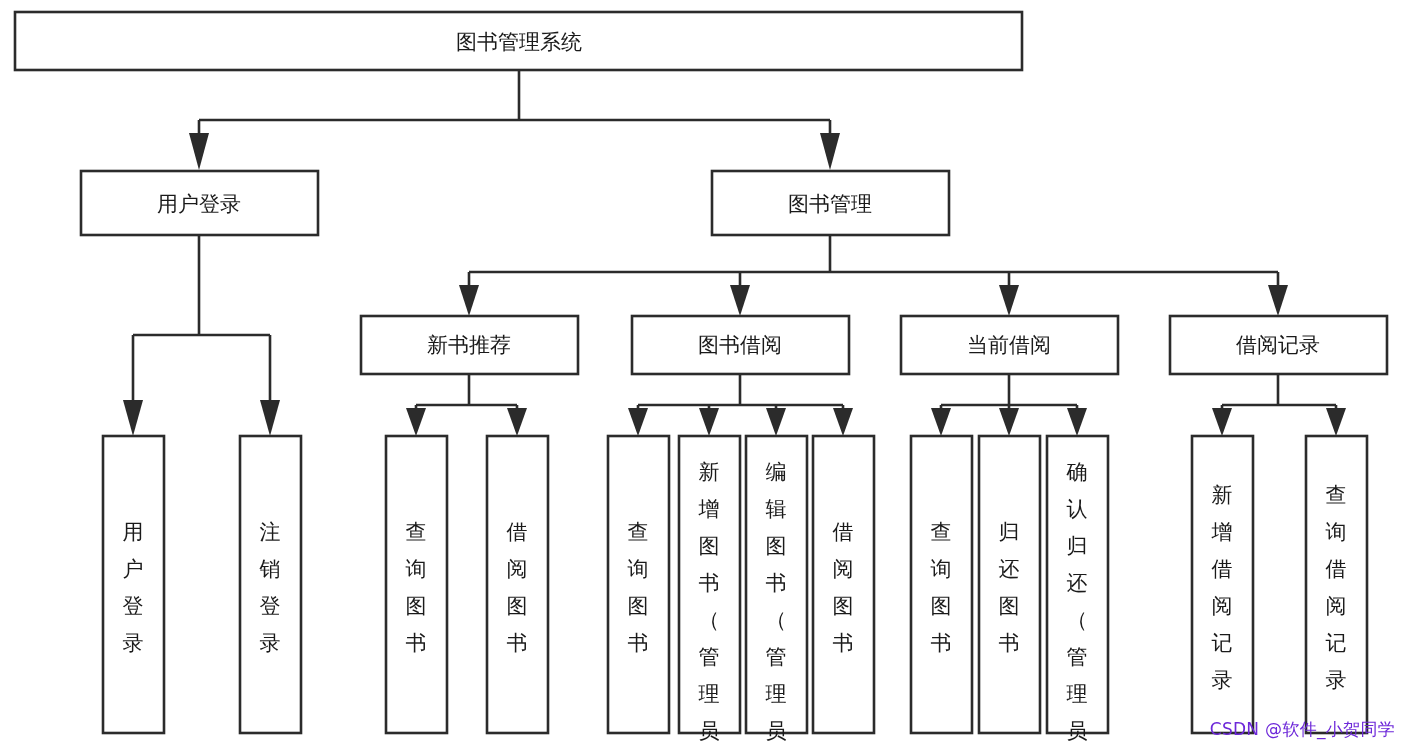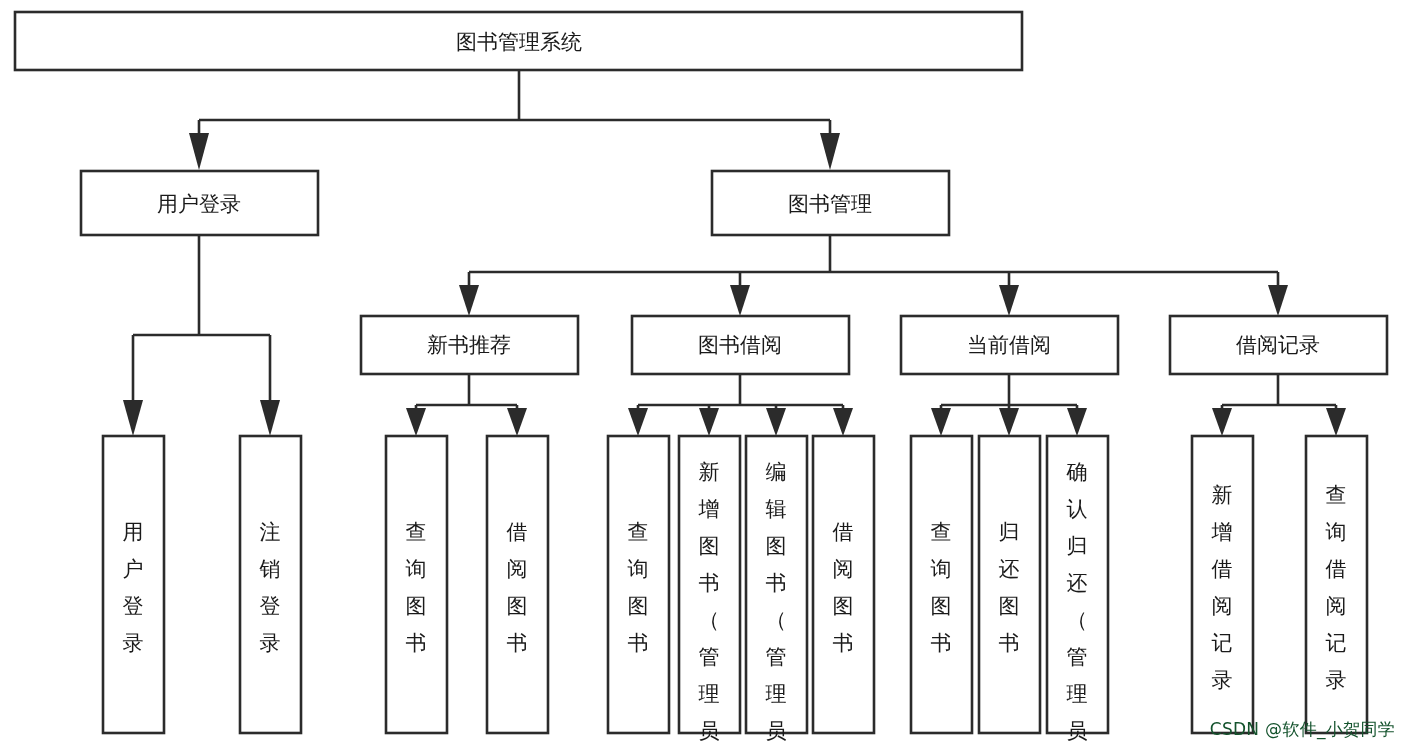--- a/index.html
+++ b/index.html
@@ -53,21 +53,21 @@
     font-size: 21px;
     fill: #1a1a1a;
     text-anchor: middle;
   }
   .watermark-text {
     position: absolute;
     right: 10px;
     bottom: 6px;
     font-family: "DejaVu Sans", "Liberation Sans", sans-serif;
     font-size: 17px;
-    color: #14532d;
+    color: #6d28d9;
     white-space: nowrap;
     letter-spacing: 0.3px;
     pointer-events: none;
   }
 </style>
 </head>
 <body>
 
 <div id="diagram-root">
 

